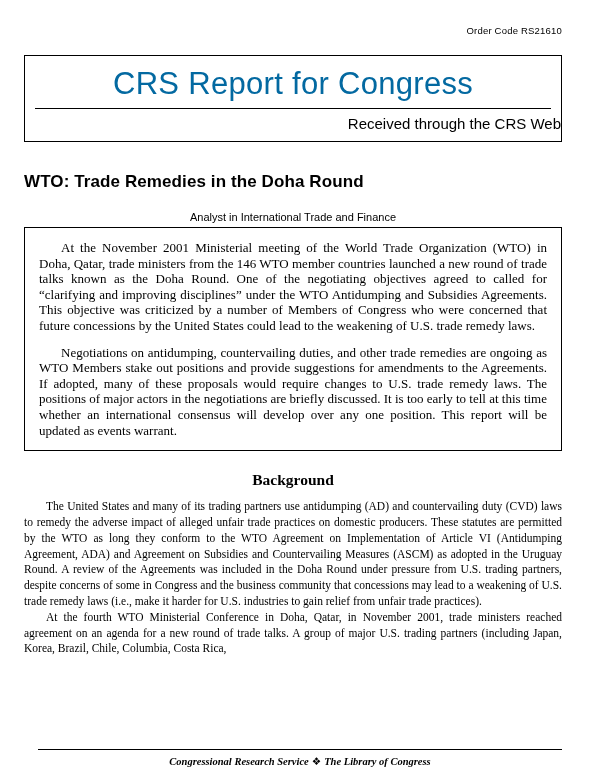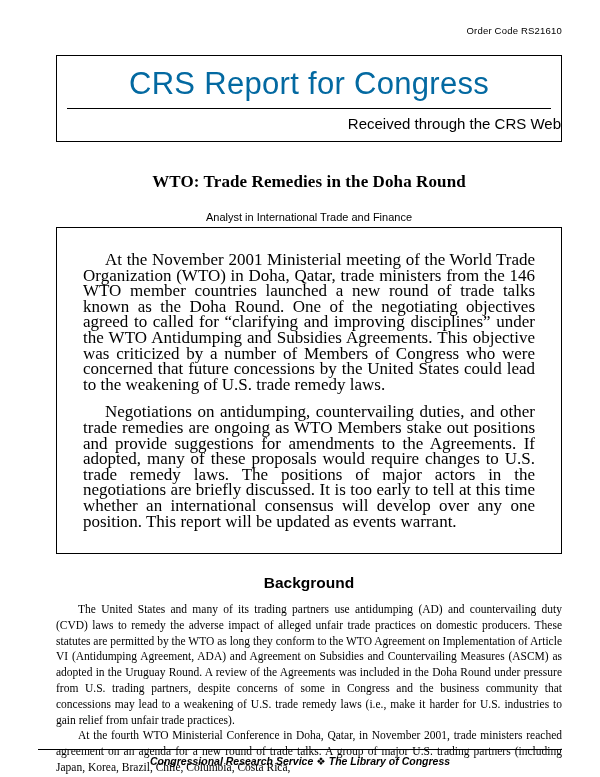--- a/index.html
+++ b/index.html
@@ -12,21 +12,21 @@
     background: #ffffff;
     font-family: "Liberation Serif", serif;
     color: #000000;
     overflow: hidden;
   }
   .page {
     position: relative;
     width: 600px;
     height: 777px;
     box-sizing: border-box;
-    padding: 24px 38px 0 56px;
+    padding: 24px 38px 0 24px;
   }
   .order-block {
     text-align: right;
     font-family: "Liberation Sans", sans-serif;
     font-size: 9.5px;
     line-height: 13px;
     color: #000;
     margin-bottom: 18px;
   }
   .order-block div {
@@ -55,24 +55,23 @@
   .masthead-sub {
     font-family: "Liberation Sans", sans-serif;
     font-size: 15px;
     font-weight: 400;
     line-height: 22px;
     padding-top: 4px;
     text-align: right;
   }
 
   .doc-title {
-    font-family: Liberation Serif, serif;
+    font-family: Liberation Sans, sans-serif;
     font-size: 17px;
     font-weight: bold;
-    text-align: center;
     margin-top: 30px;
     letter-spacing: 0.1px;
   }
 
   .authors {
     font-family: "Liberation Sans", sans-serif;
     font-size: 11px;
     text-align: center;
     line-height: 16px;
     margin-top: 17px;
@@ -85,33 +84,33 @@
     margin-top: 22px;
     margin-bottom: 9px;
   }
 
   .summary-box {
     border: 1.2px solid #000;
     padding: 12px 14px 12px 14px;
     margin-top: 2px;
   }
   .summary-box p {
-    margin: 12px;
+    margin: 0;
     font-family: "Liberation Serif", serif;
-    font-size: 17px;
+    font-size: 13px;
     line-height: 15.6px;
     text-align: justify;
     text-indent: 22px;
   }
   .summary-box p + p {
     margin-top: 11px;
   }
 
   .bg-head {
-    font-family: Liberation Sans, sans-serif;
+    font-family: Liberation Serif, serif;
     font-size: 15.5px;
     font-weight: bold;
     text-align: center;
     margin-top: 20px;
     margin-bottom: 10px;
   }
 
   .body-p {
     font-family: "Liberation Serif", serif;
     font-size: 11.5px;
@@ -130,21 +129,21 @@
   }
 
   .footer {
     position: absolute;
     left: 38px;
     right: 38px;
     bottom: 10px;
     border-top: 1.2px solid #000;
     padding-top: 5px;
     text-align: center;
-    font-family: Liberation Sans, sans-serif;
+    font-family: Liberation Serif, serif;
     font-size: 10.5px;
     font-weight: bold;
     font-style: italic;
   }
   .footer .diamond {
     font-style: normal;
     font-weight: normal;
     padding: 0 3px;
   }
 </style>

